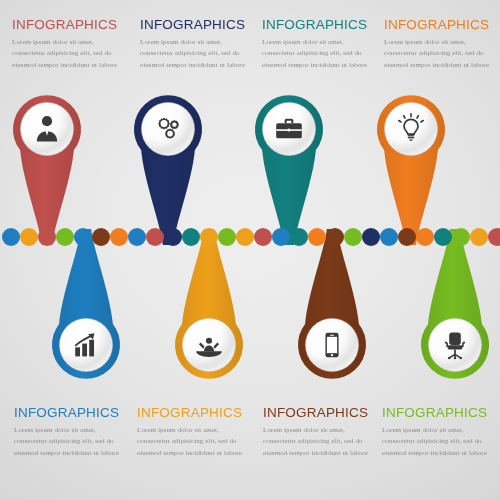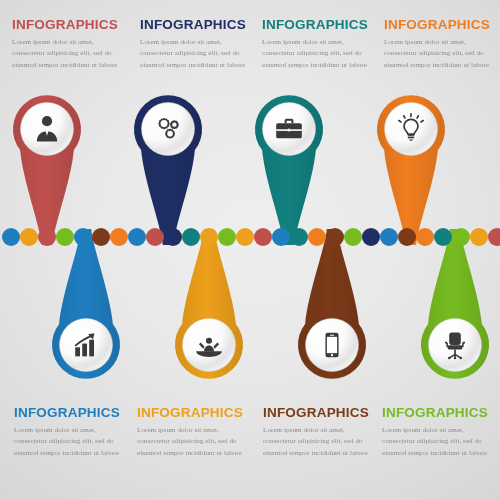--- a/index.html
+++ b/index.html
@@ -14,21 +14,21 @@
     background:
       radial-gradient(ellipse 80% 70% at 50% 45%, #eeeeee 0%, #e9e9e9 38%, #e0e0e0 70%, #d6d6d6 100%);
     overflow:hidden;
   }
 
   
   .txtblk { position:absolute; width:112px; }
   .txtblk .hd {
     font-family:"Liberation Sans", sans-serif;
     font-size:13.5px;
-    font-weight:700;
+    font-weight:400;
     letter-spacing:0.2px;
     line-height:1.1;
     white-space:nowrap;
   }
   .txtblk .bd {
     font-family:"Liberation Serif", serif;
     font-size:7.1px;
     line-height:1.62;
     color:#8d8d8d;
     margin-top:4px;

